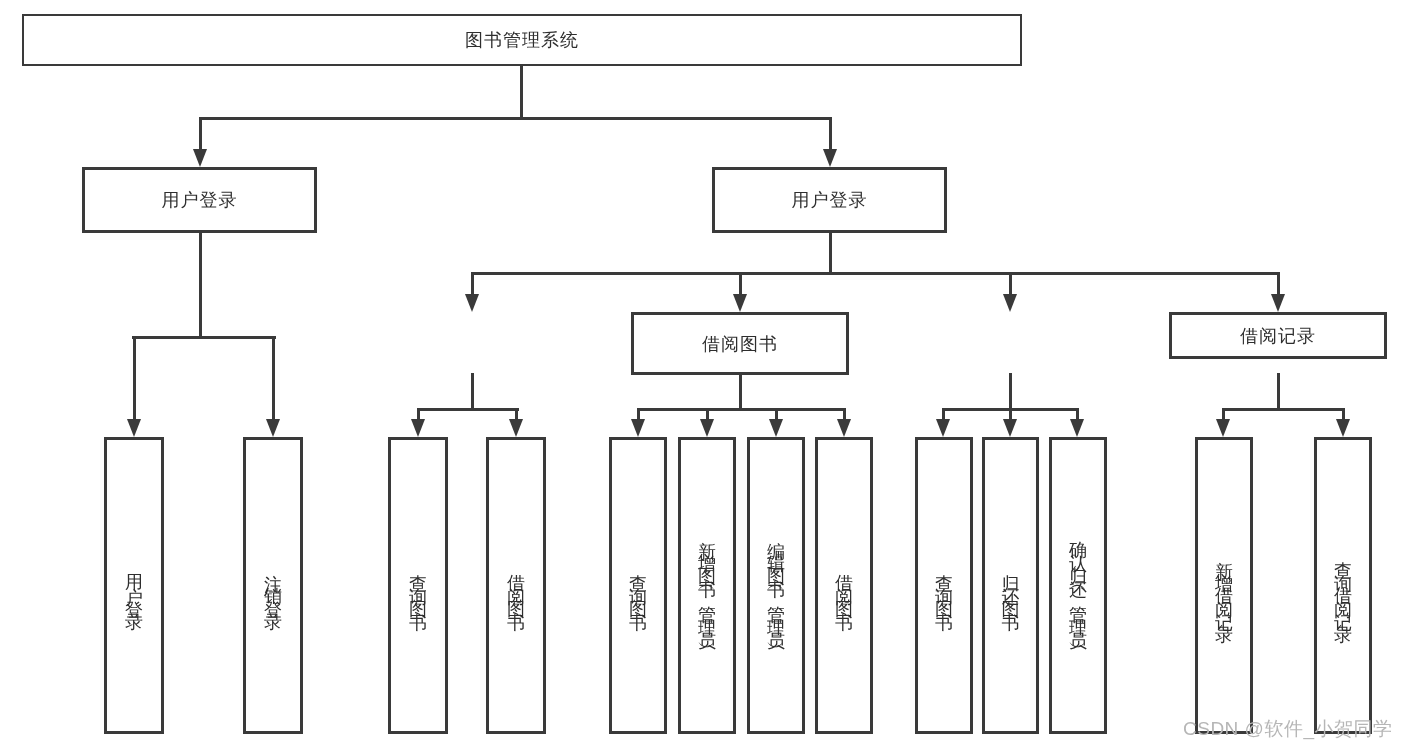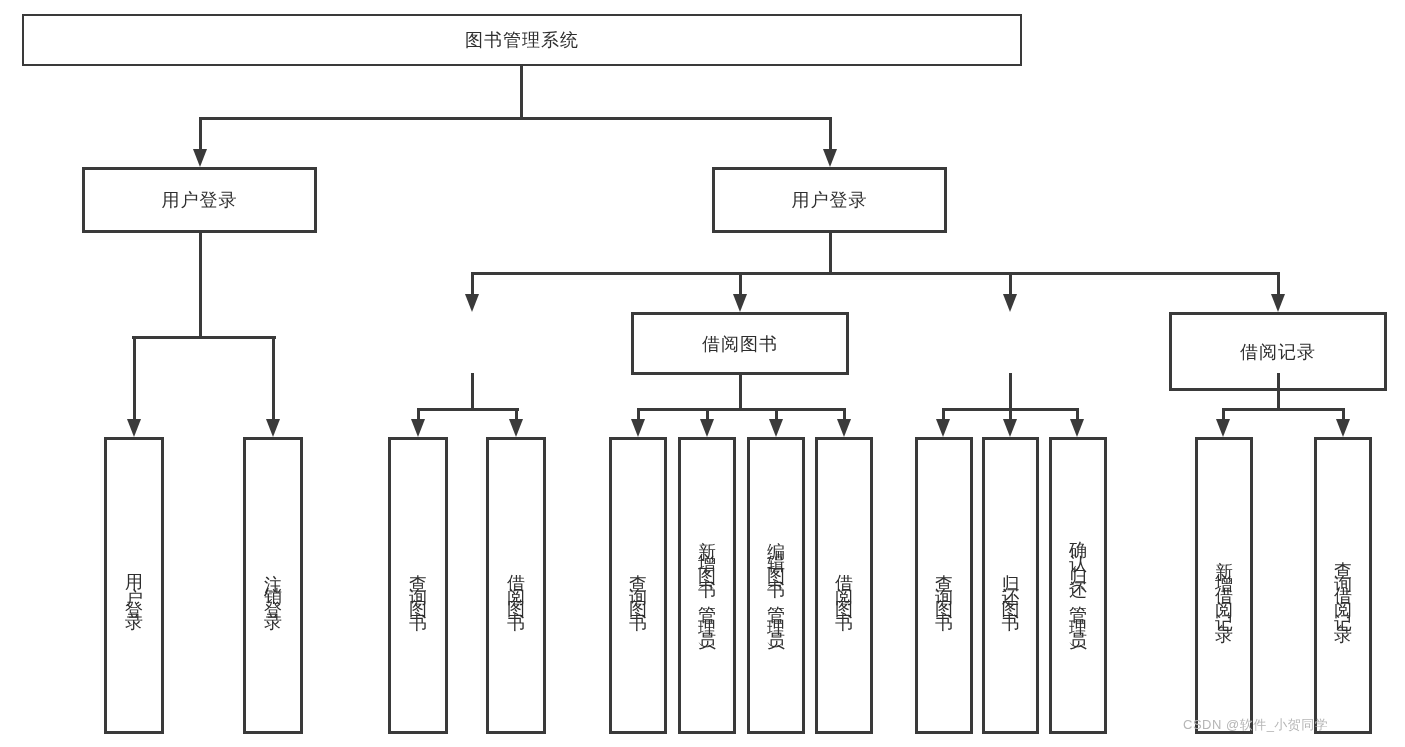--- a/index.html
+++ b/index.html
@@ -21,21 +21,21 @@
     writing-mode:vertical-rl;text-orientation:mixed;font-size:18px;line-height:1;
     letter-spacing:13px;color:#2e2e2e;white-space:nowrap;
   }
   .ln{position:absolute;background:#3a3a3a;}
   .ah{
     position:absolute;width:0;height:0;
     border-left:7px solid transparent;border-right:7px solid transparent;
     border-top:18px solid #3a3a3a;
   }
   .watermark{
-    position:absolute;left:1183px;top:716px;font-size:13px;color:#b6b6b6;
+    position:absolute;left:1183px;top:716px;font-size:19px;color:#b6b6b6;
     letter-spacing:0.5px;white-space:nowrap;
   }
 </style>
 </head>
 <body>
 
 <div id="stage">
 
   <div class="hbox root" style="left:22px;top:14px;width:1000px;height:52px;">
     <span>图书管理系统</span>
@@ -44,21 +44,21 @@
   <div class="hbox" style="left:82px;top:167px;width:235px;height:66px;">
     <span>用户登录</span>
   </div>
   <div class="hbox" style="left:712px;top:167px;width:235px;height:66px;">
     <span>用户登录</span>
   </div>
 
   <div class="hbox" style="left:631px;top:312px;width:218px;height:63px;">
     <span>借阅图书</span>
   </div>
-  <div class="hbox" style="left:1169px;top:312px;width:218px;height:79px;">
+  <div class="hbox" style="left:1169px;top:312px;width:218px;height:47px;">
     <span>借阅记录</span>
   </div>
 
   <div class="vbox" style="left:104px;width:60px;">
     <span class="vtxt">用户登录</span>
   </div>
   <div class="vbox" style="left:243px;width:60px;">
     <span class="vtxt">注销登录</span>
   </div>
 

